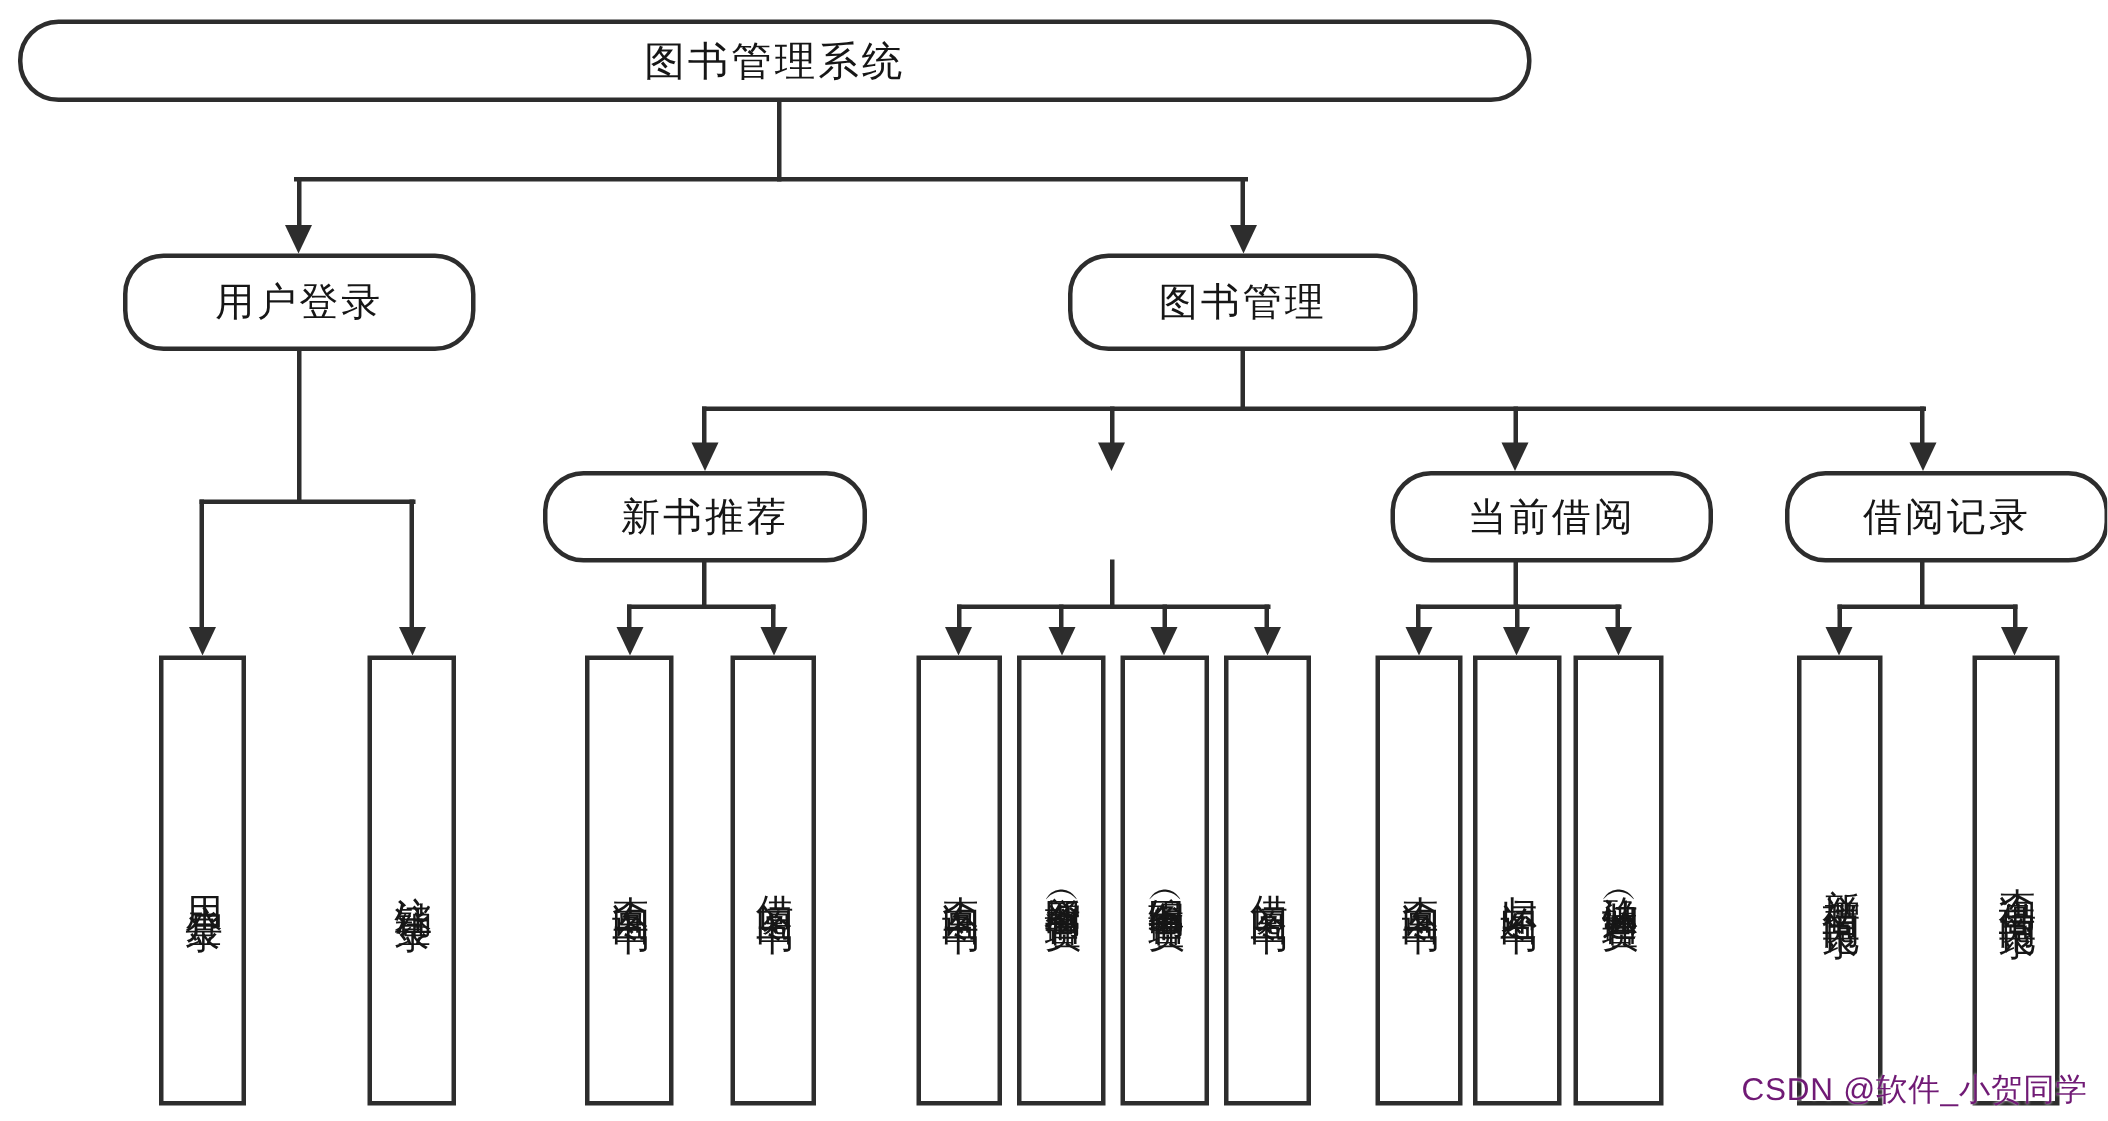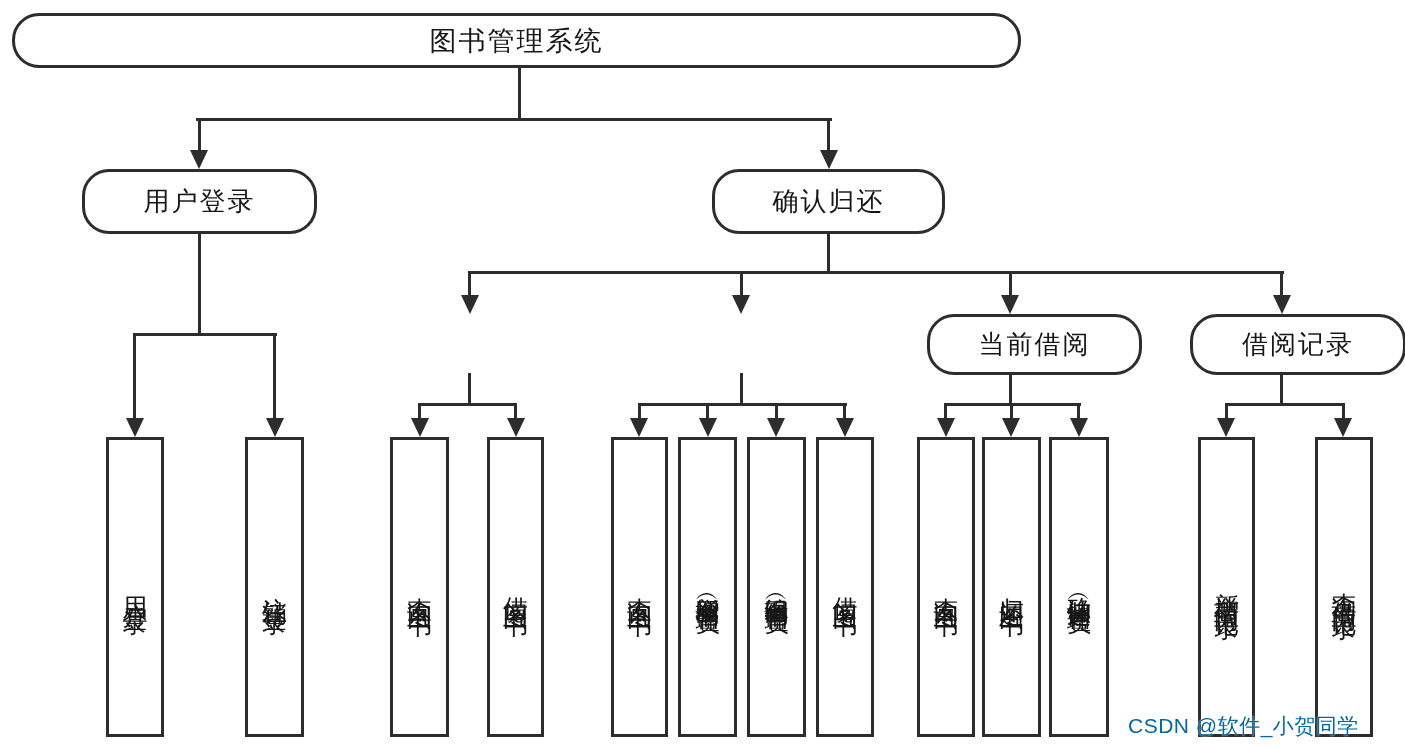--- a/index.html
+++ b/index.html
@@ -35,39 +35,40 @@
   .vl { position: absolute; width: 3px; background: #2d2d2d; z-index: 1; }
   .hl { position: absolute; height: 3px; background: #2d2d2d; z-index: 1; }
   .arr {
     position: absolute; width: 0; height: 0; z-index: 1;
     border-left: 9px solid transparent;
     border-right: 9px solid transparent;
     border-top: 19px solid #2d2d2d;
   }
   .watermark {
     position: absolute;
-    left: 1128px; top: 712px;
+    left: 1161px; top: 712px;
     font-size: 21px;
     letter-spacing: 0.5px;
-    color: #0369a1;
+    color: #701a75;
     z-index: 6;
     text-shadow: 0 0 2px #ffffff;
     white-space: nowrap;
   }
 </style>
 </head>
 <body>
 
 <div class="stage">
 
   <div class="box hbox title" style="left:12px; top:13px; width:1009px; height:55px;">图书管理系统</div>
 
   <div class="box hbox" style="left:82px; top:169px; width:235px; height:65px;">用户登录</div>
-  <div class="box hbox" style="left:712px; top:169px; width:233px; height:65px;">确认归还</div>
+  <div class="box hbox" style="left:712px; top:169px; width:233px; height:65px;">图书管理</div>
 
+  <div class="box hbox" style="left:362px; top:314px; width:216px; height:61px;">新书推荐</div>
   <div class="box hbox" style="left:903px; top:314px; width:215px; height:61px;margin-left:24px;">当前借阅</div>
   <div class="box hbox" style="left:1174px; top:314px; width:216px; height:61px;margin-left:16px;">借阅记录</div>
 
   <div class="box vbox" style="left:106px; width:58px;">用户登录</div>
   <div class="box vbox" style="left:245px; width:59px;">注销登录</div>
 
   <div class="box vbox" style="left:390px; width:59px;">查询图书</div>
   <div class="box vbox" style="left:487px; width:57px;">借阅图书</div>
 
   <div class="box vbox" style="left:611px; width:57px;">查询图书</div>

